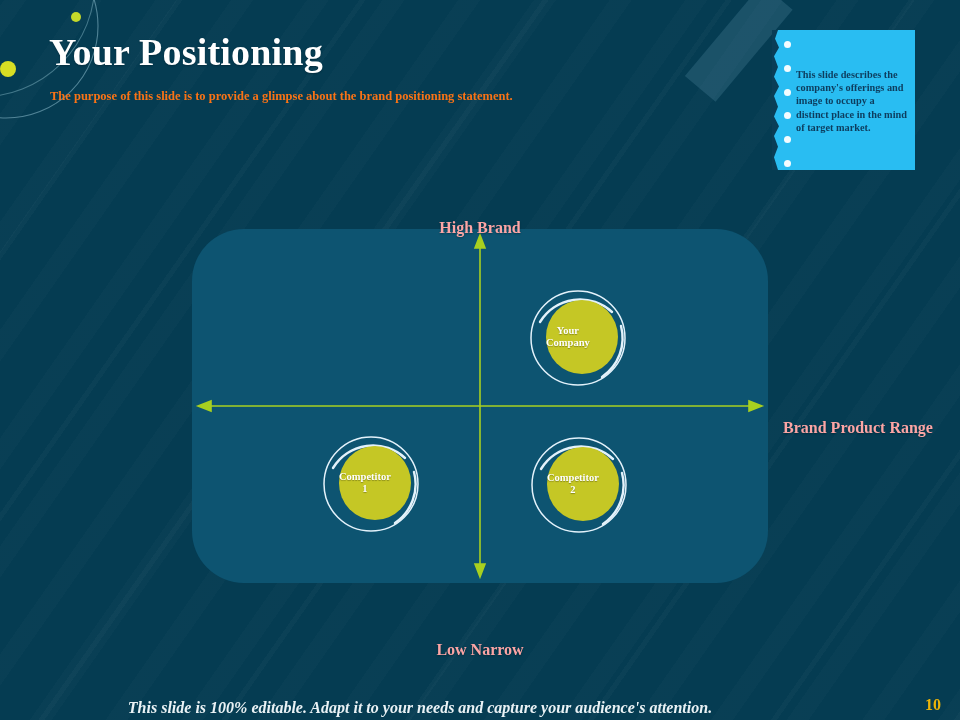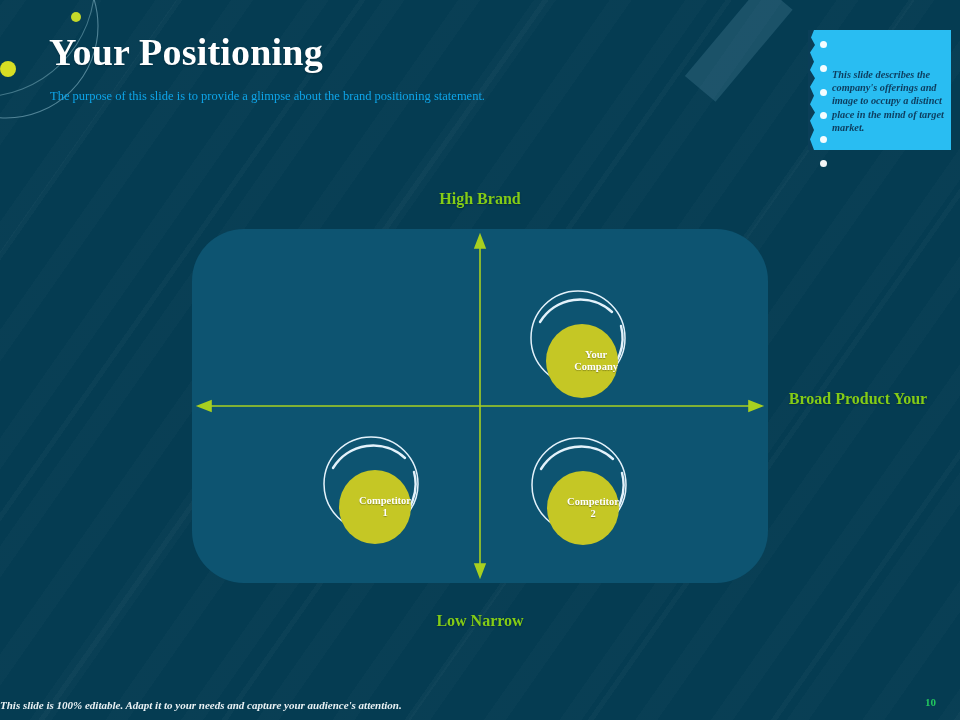--- a/index.html
+++ b/index.html
@@ -63,44 +63,43 @@
     font-weight: bold;
     letter-spacing: 0.2px;
     color: #ffffff;
     text-shadow: 0 1px 2px rgba(0,0,0,0.25);
   }
   #subtitle {
     position: absolute;
     left: 50px;
     top: 89px;
     font-size: 12.5px;
-    font-weight: normal;
-    color: #0ea5e9;
+    font-weight: bold;
+    color: #f97316;
   }
 
   
   #callout-bar {
     position: absolute;
     left: 762px;
     top: -16px;
     width: 40px;
     height: 120px;
     background: rgba(140, 200, 225, 0.16);
     transform: rotate(40deg);
     transform-origin: top left;
     pointer-events: none;
   }
   #callout {
     position: absolute;
-    left: 808px;
+    left: 772px;
     top: 30px;
     width: 143px;
-    height: 120px;
+    height: 140px;
     background: #29bdf2;
-    font-style: italic;
   }
   #callout-edge {
     position: absolute;
     left: 0;
     top: 0;
     width: 9px;
     height: 100%;
   }
   #callout-dots {
     position: absolute;
@@ -148,24 +147,25 @@
     top: 229px;
     width: 576px;
     height: 354px;
     pointer-events: none;
   }
 
   .quad-label {
     position: absolute;
     font-size: 16px;
     font-weight: bold;
-    color: #84cc16;
+    color: #fca5a5;
     text-align: center;
     line-height: 22px;
     text-shadow: 0 1px 2px rgba(0,0,0,0.3);
+    margin-top: 29px;
   }
   #label-high  { left: 380px; top: 188px; width: 200px; }
   #label-low   { left: 380px; top: 610px; width: 200px; }
   #label-narrow{ left: 18px;  top: 388px; width: 185px; }
   #label-broad { left: 768px; top: 388px; width: 180px; }
 
   
   .bubble {
     position: absolute;
     width: 104px;
@@ -181,55 +181,54 @@
   .bubble-circle {
     position: absolute;
     left: 18px;
     top: 16px;
     width: 72px;
     height: 74px;
     border-radius: 50%;
     background: #c5c725;
     display: flex;
     align-items: center;
-    justify-content: flex-end;
-    margin-top: 24px;
+    justify-content: flex-start;
   }
   .bubble-label {
     font-size: 10.5px;
     font-weight: bold;
     line-height: 12.5px;
     color: #ffffff;
     text-align: center;
     text-shadow: 0 1px 1px rgba(0,0,0,0.3);
     white-space: pre-line;
   }
   #bubble-company     { left: 528px; top: 284px; }
   #bubble-competitor1 { left: 321px; top: 430px; }
   #bubble-competitor2 { left: 529px; top: 431px; }
 
   
   #footer-note {
     position: absolute;
     left: 0;
     top: 699px;
     width: 840px;
-    text-align: left;
-    font-size: 11px;
+    text-align: center;
+    font-size: 16px;
     font-style: italic;
     font-weight: bold;
     color: #eaf2f5;
   }
   #page-number {
     position: absolute;
     left: 925px;
     top: 696px;
-    font-size: 11px;
-    font-weight: bold;
-    color: #22c55e;
+    font-size: 16px;
+    font-weight: bold;
+    color: #eab308;
   }
 </style>
 </head>
 <body>
 
 <div id="slide">
 
   <div id="bg-texture"></div>
   <div id="bg-texture2"></div>
 
@@ -269,21 +268,21 @@
       <polygon points="288,348 283,335 293,335"></polygon>
 
       <line x1="14" y1="177" x2="562" y2="177"></line>
       <polygon points="6,177 19,172 19,182"></polygon>
       <polygon points="570,177 557,172 557,182"></polygon>
     </g>
   </svg>
 
   <div class="quad-label" id="label-high">High Brand</div>
   <div class="quad-label" id="label-low">Low Narrow</div>
-  <div class="quad-label" id="label-broad">Broad Product Your</div>
+  <div class="quad-label" id="label-broad">Brand Product Range</div>
 
   <div class="bubble" id="bubble-company">
     <svg class="bubble-rings" viewBox="0 0 108 108">
       <circle cx="52" cy="56" r="47" fill="none" stroke="#e3f2fb" stroke-width="1.5"></circle>
       <path d="M 14 40 A 47 47 0 0 1 86 30" fill="none" stroke="#e3f2fb" stroke-width="2.4" stroke-linecap="round"></path>
       <path d="M 95 44 A 47 47 0 0 1 76 95" fill="none" stroke="#e3f2fb" stroke-width="2.4" stroke-linecap="round"></path>
     </svg>
     <div class="bubble-circle">
       <span class="bubble-label">Your
 Company</span>

